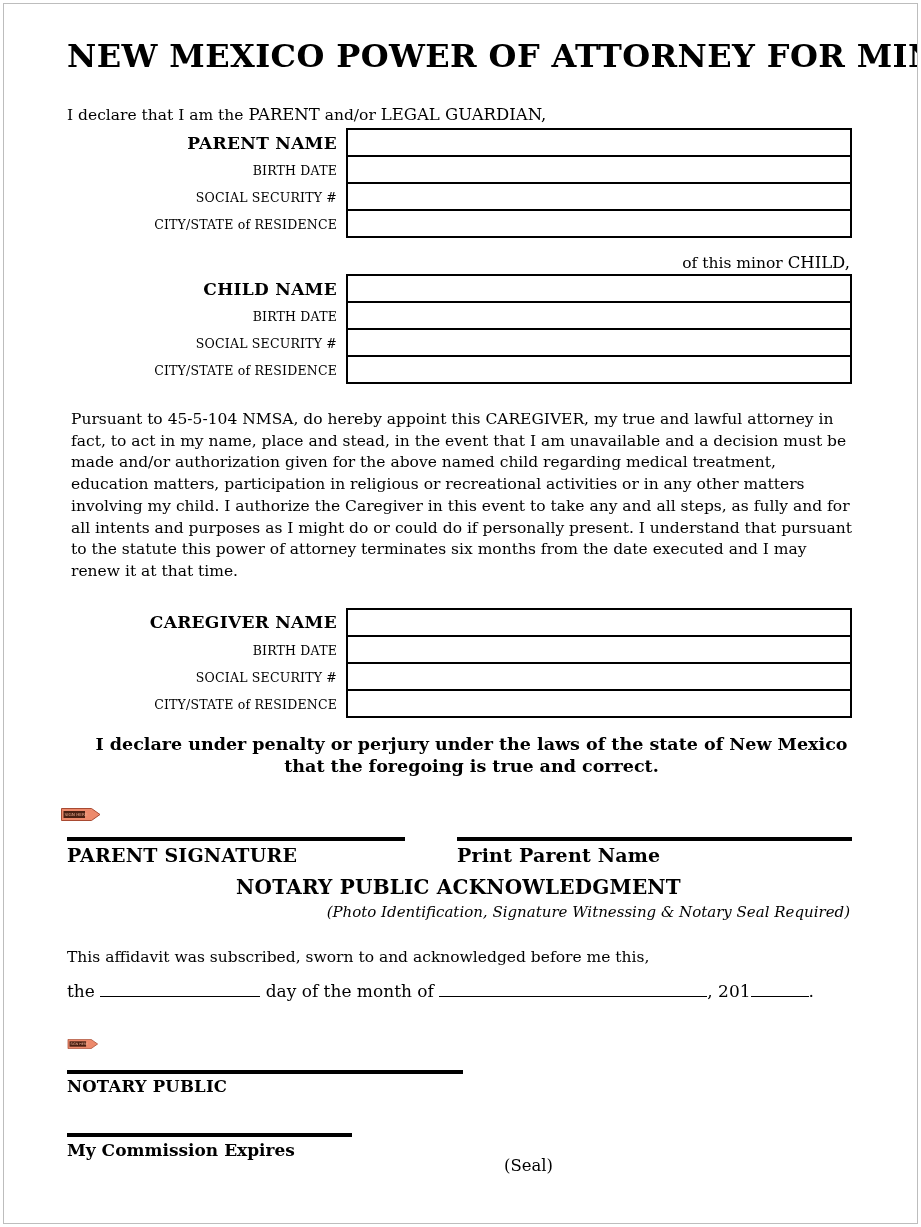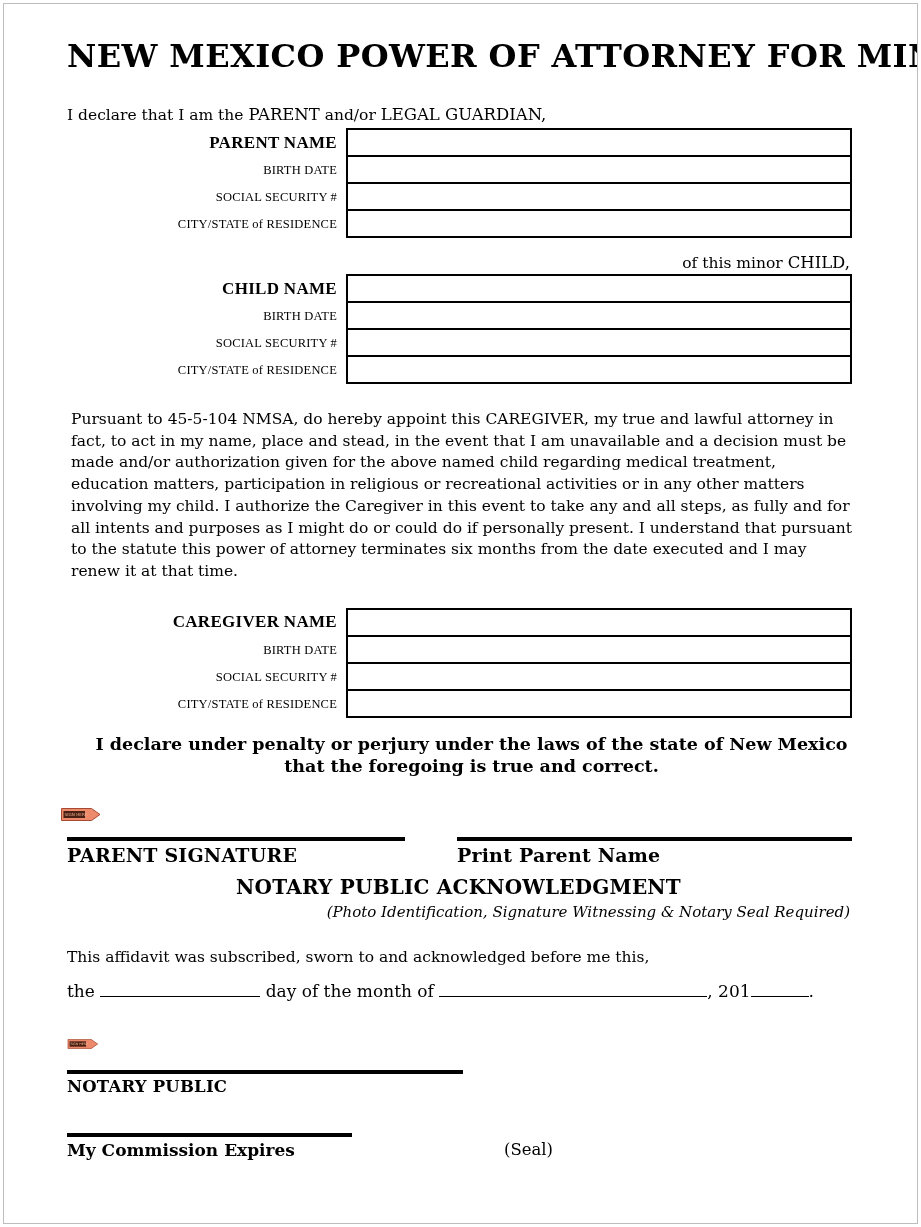--- a/index.html
+++ b/index.html
@@ -31,21 +31,20 @@
   .intro-line .b-lg, .child-intro .b-lg { font-size: 16.5px; font-weight: normal; }
 
   
   .ftable { width: 785px; }
   .frow { display: flex; align-items: stretch; }
   .flabel {
     width: 279px; padding-right: 9px;
     display: flex; justify-content: flex-end; align-items: center;
     font-size: 12.5px; letter-spacing: 0.2px;
     text-align: right;
-    font-family: Liberation Serif, serif;
   }
   .flabel.name-label { font-size: 17px; font-weight: bold; letter-spacing: 0.3px; }
   .fbox { width: 506px; border: 2px solid #000; height: 29px; background: #fff; }
   .frow + .frow .fbox { border-top: none; height: 27px; }
 
   .child-intro { margin: 15px 0 2px 0; font-size: 15.5px; text-align: right; }
 
   .body-par {
     margin: 25px 0 0 4px;
     font-size: 15.5px; line-height: 21.7px;
@@ -80,21 +79,21 @@
   .blank.year { width: 58px; }
 
   .notary-sig-block { margin-top: 26px; }
   .notary-line { width: 396px; border-top: 4px solid #000; height: 4px; }
   .notary-label { padding-top: 3px; font-weight: bold; font-size: 16.5px; letter-spacing: 0.2px; }
 
   .commission-block { margin-top: 37px; }
   .commission-line { width: 285px; border-top: 4px solid #000; height: 4px; }
   .commission-label-row { position: relative; padding-top: 3px; }
   .commission-label { font-weight: bold; font-size: 17px; }
-  .seal-label { position: absolute; left: 437px; top: 3px; font-size: 16.5px; }
+  .seal-label { position: absolute; left: 437px; top: 19px; font-size: 16.5px; }
 </style>
 </head>
 <body>
 
 <div class="page">
   <div class="content">
 
     <h1 class="doc-title">NEW MEXICO POWER OF ATTORNEY FOR MINOR CHILD</h1>
 
     <p class="intro-line"><span>I declare that I am the </span><span class="b-lg">PARENT</span><span> and/or </span><span class="b-lg">LEGAL GUARDIAN,</span></p>

